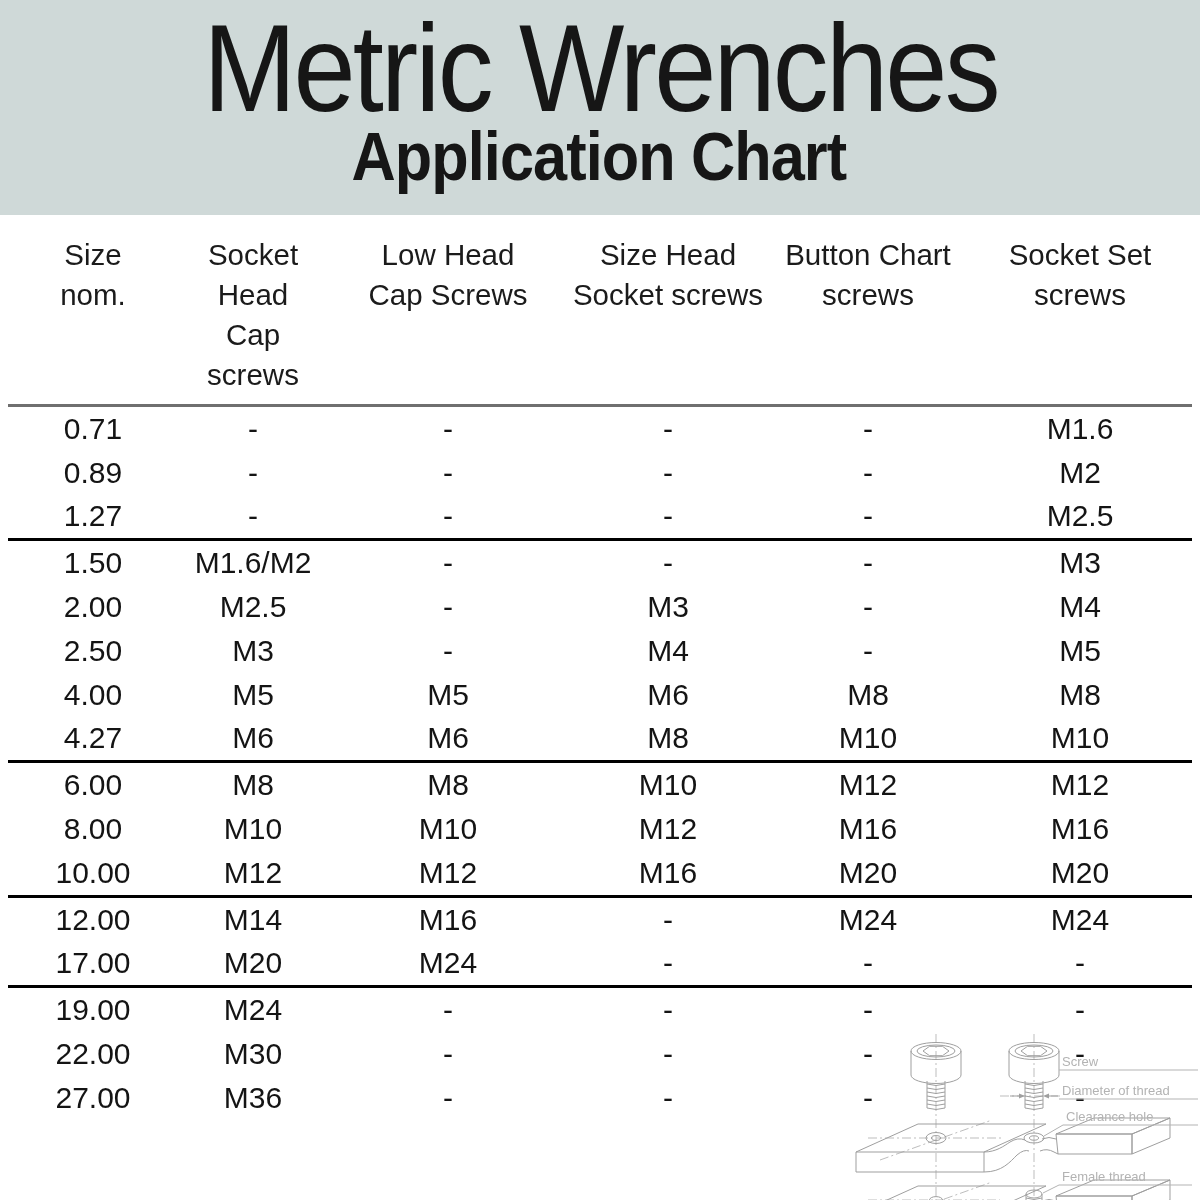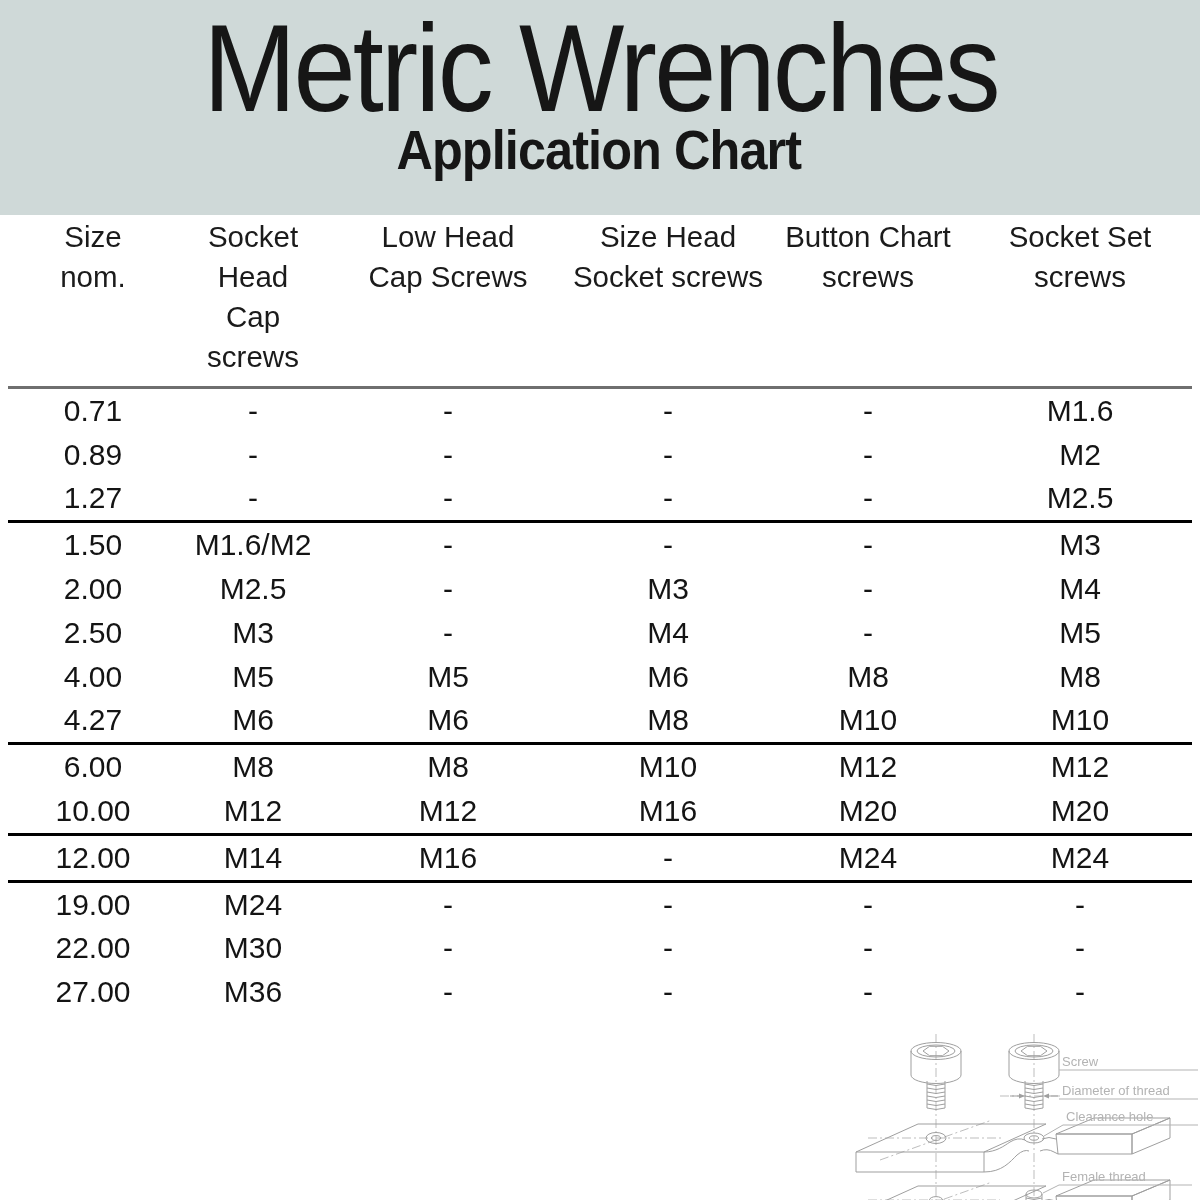--- a/index.html
+++ b/index.html
@@ -11,31 +11,31 @@
   
   .header{
     height:215px;background:#cfd9d8;text-align:center;overflow:hidden;
   }
   .title{
     margin:0;padding-top:2px;font-weight:normal;font-size:124px;line-height:1.08;
     letter-spacing:-3px;white-space:nowrap;
   }
   .title .condense,.subtitle .condense{display:inline-block;transform:scaleX(0.9);transform-origin:center;}
   .subtitle{
-    margin:-14px 3px 0 0;font-weight:bold;font-size:56px;line-height:1.0;
+    margin:-14px 3px 0 0;font-weight:bold;font-size:68px;line-height:1.0;
     letter-spacing:-1px;white-space:nowrap;
   }
   
   .table-wrap{position:absolute;top:215px;left:8px;width:1184px;}
   table{width:1184px;border-collapse:collapse;table-layout:fixed;}
   col.c1{width:170px}col.c2{width:150px}col.c3{width:240px}
   col.c4{width:200px}col.c5{width:200px}col.c6{width:224px}
   thead th{
     font-weight:normal;font-size:29.5px;line-height:40px;
-    padding:2px 0 9px 0;text-align:center;vertical-align:top;
+    padding:20px 0 9px 0;text-align:center;vertical-align:top;
     border-bottom:3px solid #6f6f6f;color:#1b1b1b;
   }
   tbody td{
     height:43.8px;padding:0;text-align:center;vertical-align:middle;
     font-size:30px;color:#141414;
   }
   tr.group-start td{border-top:3px solid #000000;}
   
   .diagram{position:absolute;left:850px;top:1030px;width:350px;height:217px;z-index:2;}
   .diagram svg{display:block;width:350px;height:217px;}
@@ -154,34 +154,50 @@
         </tr>
         <tr class="group-start">
           <td>6.00</td>
           <td>M8</td>
           <td>M8</td>
           <td>M10</td>
           <td>M12</td>
           <td>M12</td>
         </tr>
         <tr>
+          <td>8.00</td>
+          <td>M10</td>
+          <td>M10</td>
+          <td>M12</td>
+          <td>M16</td>
+          <td>M16</td>
+        </tr>
+        <tr>
           <td>10.00</td>
           <td>M12</td>
           <td>M12</td>
           <td>M16</td>
           <td>M20</td>
           <td>M20</td>
         </tr>
         <tr class="group-start">
           <td>12.00</td>
           <td>M14</td>
           <td>M16</td>
           <td>-</td>
           <td>M24</td>
           <td>M24</td>
+        </tr>
+        <tr>
+          <td>17.00</td>
+          <td>M20</td>
+          <td>M24</td>
+          <td>-</td>
+          <td>-</td>
+          <td>-</td>
         </tr>
         <tr class="group-start">
           <td>19.00</td>
           <td>M24</td>
           <td>-</td>
           <td>-</td>
           <td>-</td>
           <td>-</td>
         </tr>
         <tr>

